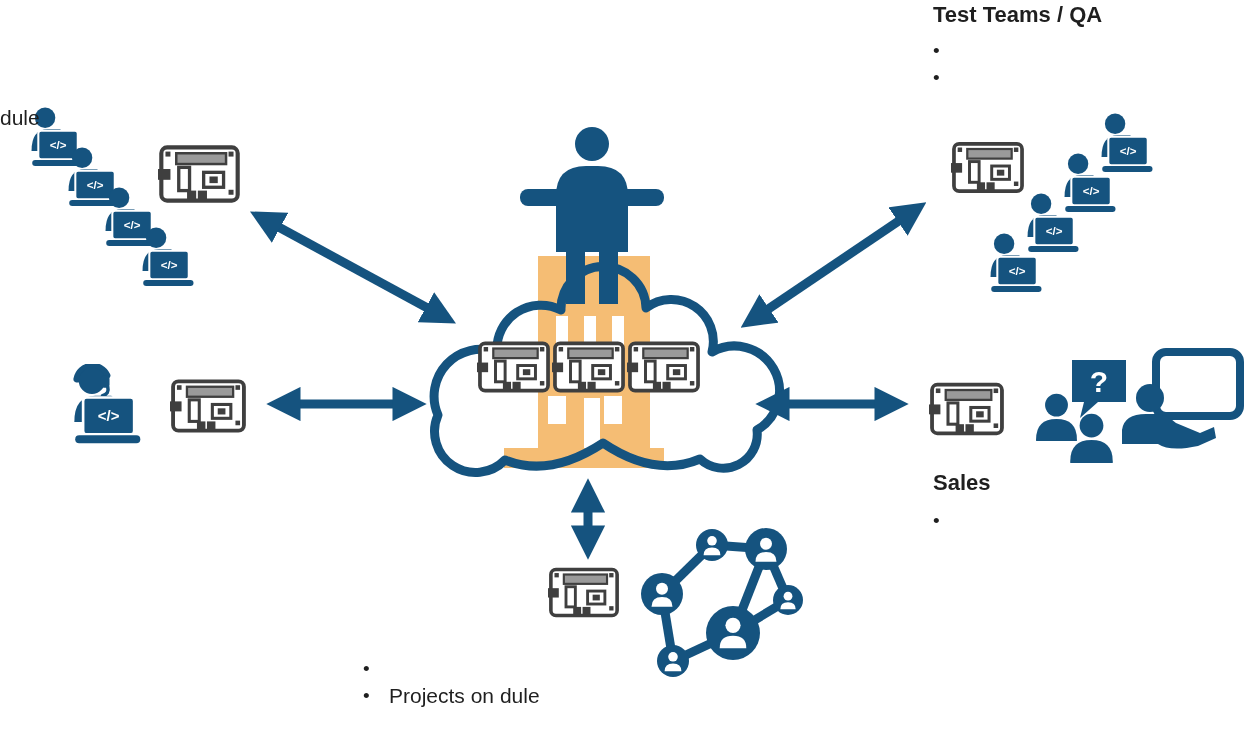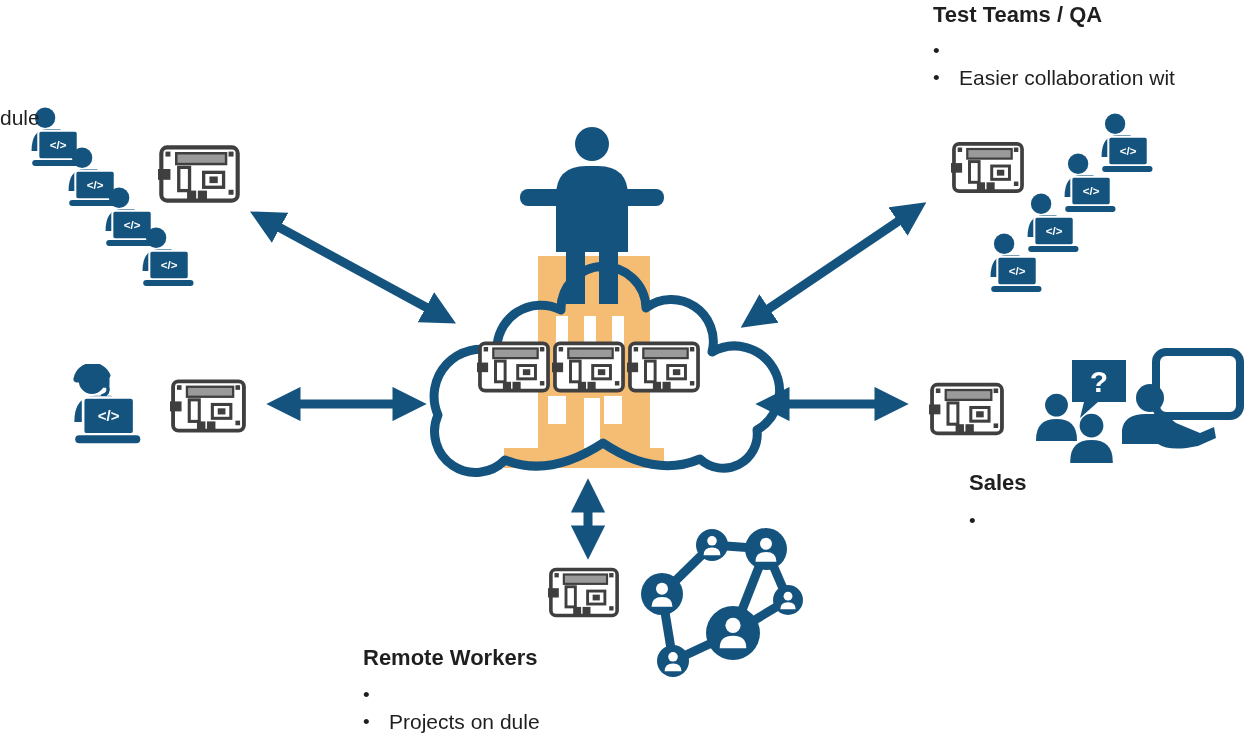--- a/index.html
+++ b/index.html
@@ -182,36 +182,34 @@
 
 
   <div class="txt" style="left:933px;top:2px;">
     <div class="ttl">Test Teams / QA</div>
     <div class="blist" style="position:static;margin-top:9px;">
       <div class="brow">
         <span class="dot">•</span>
       </div>
       <div class="brow">
         <span class="dot">•</span>
-        <span>Easier collaboration wit</span>
       </div>
     </div>
   </div>
 
-  <div class="txt" style="left:933px;top:470px;margin-left:36px;">
+  <div class="txt" style="left:933px;top:470px;">
     <div class="ttl">Sales</div>
     <div class="blist" style="position:static;margin-top:11px;">
       <div class="brow">
         <span class="dot">•</span>
       </div>
     </div>
   </div>
 
   <div class="txt" style="left:363px;top:645px;">
-    <div class="ttl">Remote Workers</div>
     <div class="blist" style="position:static;margin-top:10px;">
       <div class="brow">
         <span class="dot">•</span>
       </div>
       <div class="brow">
         <span class="dot">•</span>
         <span>Projects on dule</span>
       </div>
     </div>
   </div>

